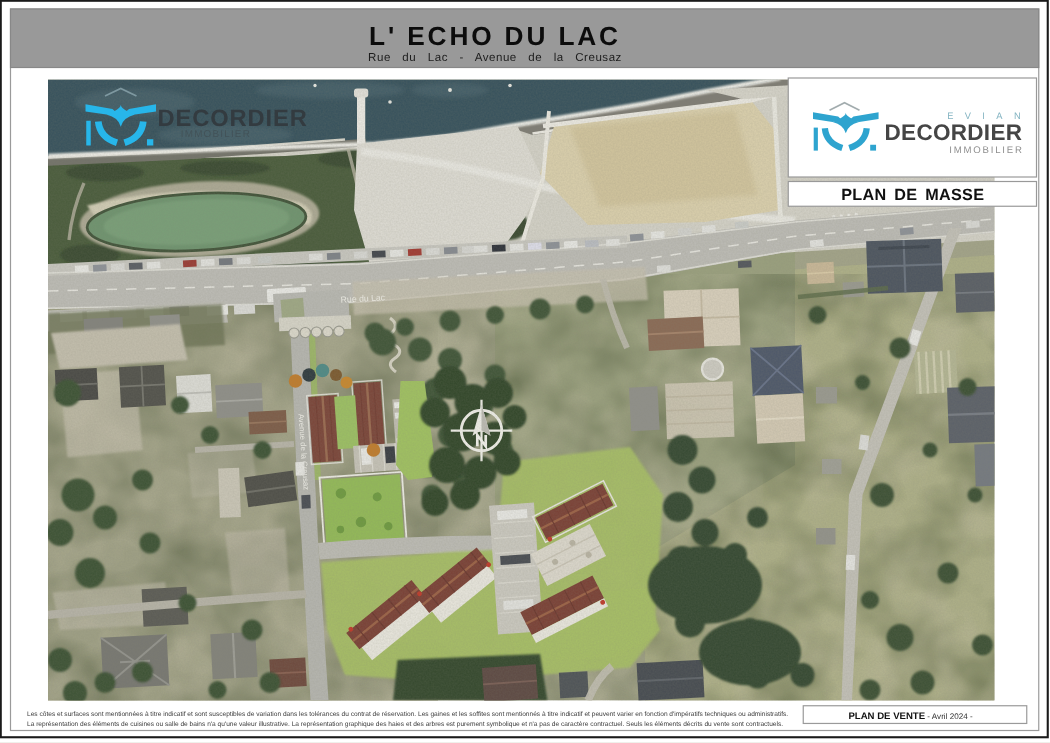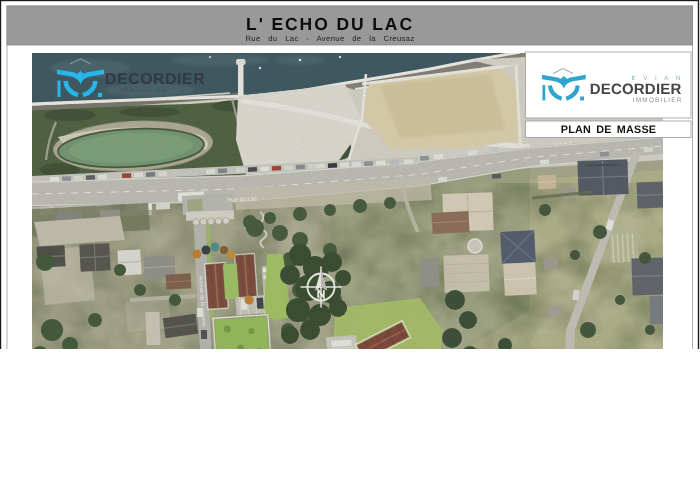--- a/index.html
+++ b/index.html
@@ -1,18 +1,18 @@
 <!DOCTYPE html>
 <html><head>
 <meta charset="utf-8">
 <style>
 html,body{margin:0;padding:0;background:#fff;}
 *{box-sizing:border-box;}
 body{font-family:"Liberation Sans",sans-serif;}
-#page{position:relative;width:700px;height:349px;background:#fff;overflow:hidden;}
+#page{position:relative;width:700px;height:495px;background:#fff;overflow:hidden;}
 </style>
 </head>
 <body>
 <div id="page">
 <svg width="700" height="495" viewBox="0 0 700 495" xmlns="http://www.w3.org/2000/svg" shape-rendering="auto" text-rendering="geometricPrecision">
 
 <rect x="0" y="0" width="700" height="495" fill="#ffffff"></rect>
 
 <rect x="0.5" y="0.5" width="698" height="491" fill="none" stroke="#1a1a1a" stroke-width="1.4"></rect>
 

